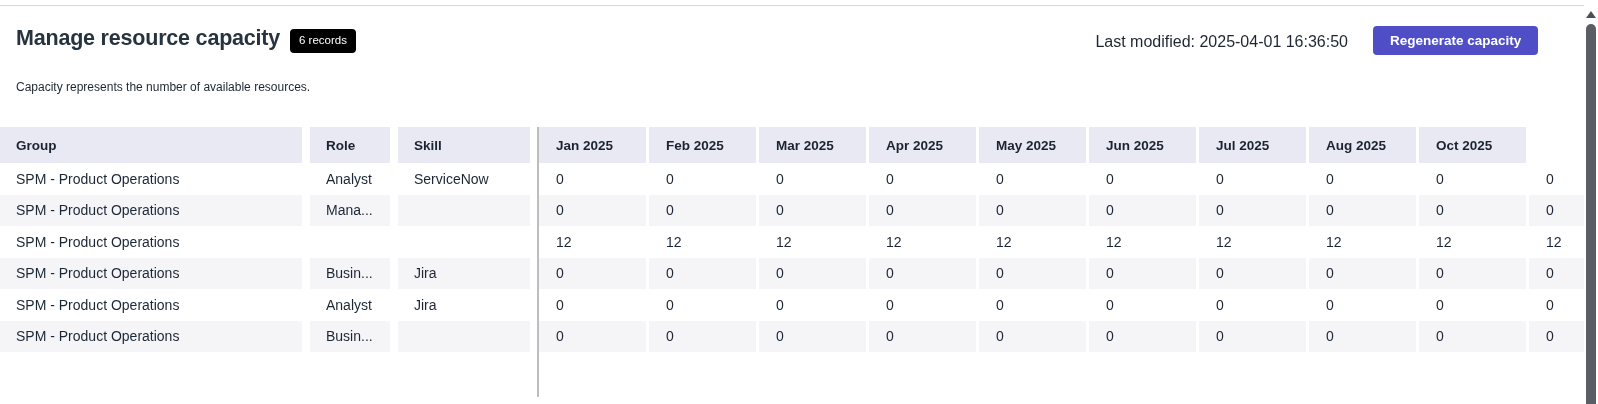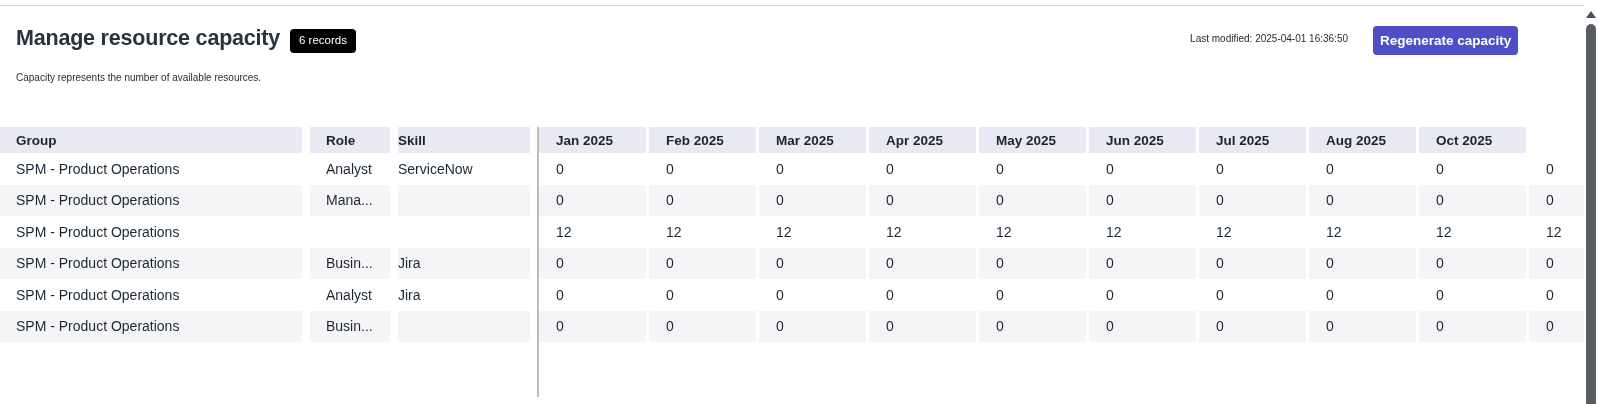--- a/index.html
+++ b/index.html
@@ -13,39 +13,39 @@
   
   .page-title{
     position:absolute;left:16px;top:26px;
     font-size:21.5px;font-weight:700;color:#27333f;letter-spacing:-0.2px;
   }
   .records-badge{
     position:absolute;left:290px;top:29px;
     background:#000000;color:#ffffff;font-size:11.5px;line-height:1;
     padding:6px 9px;border-radius:4px;
   }
-  .subtitle{position:absolute;left:16px;top:72px;font-size:10px;color:#1e2731;}
-  .lastmod{position:absolute;top:33px;right:250px;font-size:10px;color:#1e2731;}
+  .subtitle{position:absolute;left:16px;top:80px;font-size:12px;color:#1e2731;}
+  .lastmod{position:absolute;top:33px;right:250px;font-size:16px;color:#1e2731;}
   .regen-btn{
     position:absolute;top:26px;left:1373px;height:29px;
     background:#4f4ec6;color:#ffffff;border:none;border-radius:4px;
-    font-size:13.5px;font-weight:700;padding:0 7px;font-family:inherit;cursor:pointer;
+    font-size:13.5px;font-weight:700;padding:0 17px;font-family:inherit;cursor:pointer;
   }
 
   
   .capacity-table{position:absolute;top:127px;left:0;width:1584px;overflow:hidden;}
   .t-row{display:flex;height:31.5px;}
-  .t-row.hdr{height:26px;}
+  .t-row.hdr{height:36px;}
   .cell{
     box-sizing:border-box;flex:0 0 auto;display:flex;align-items:center;
     font-size:14px;color:#1c2736;white-space:nowrap;overflow:hidden;
   }
   .c-group{width:302px;padding-left:16px;}
   .c-role {width:80px; padding-left:16px;}
-  .c-skill{width:132px;}
+  .c-skill{width:132px;padding-left:16px;}
   .c-month{width:110px;padding-left:17px;border-right:3px solid #ffffff;}
   .gap8{width:8px;flex:0 0 auto;background:#ffffff;}
   .gap9{width:9px;flex:0 0 auto;background:#ffffff;}
   .hdr .cell{font-weight:700;font-size:13.5px;background:#e9e9f4;color:#1a2430;}
   .t-row.striped .cell{background:#f5f5f8;}
 
   .frozen-divider{position:absolute;left:537px;top:127px;width:2px;height:270px;background:#bdbdbd;}
 
   
   .scrollbar{position:absolute;right:0;top:0;width:14px;height:404px;background:#ffffff;}

